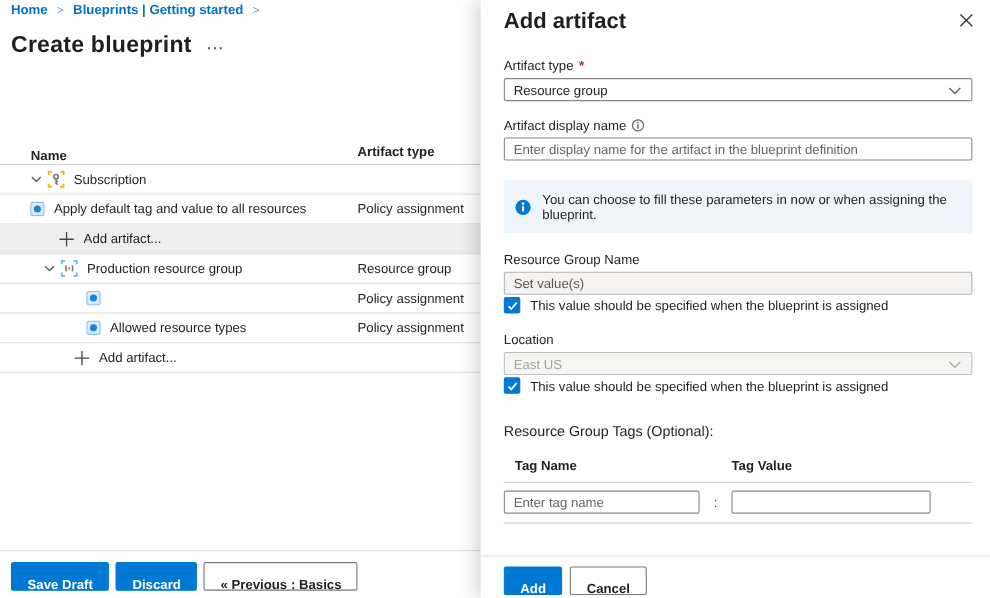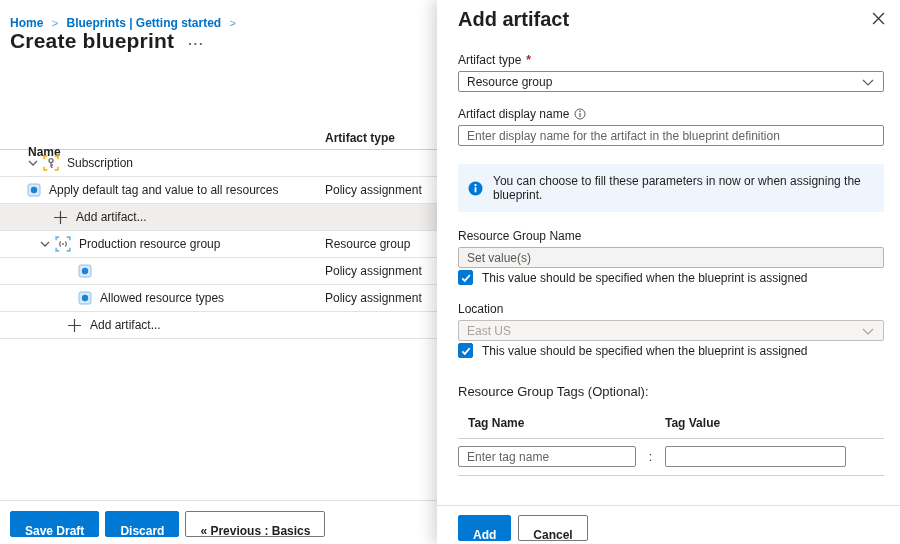--- a/index.html
+++ b/index.html
@@ -1,34 +1,34 @@
 <!DOCTYPE html>
 <html><head>
 <meta charset="utf-8">
 <style>
   * { margin:0; padding:0; box-sizing:border-box; }
   html,body { width:900px; height:544px; overflow:hidden; background:#fff;
     font-family:"Liberation Sans", sans-serif; color:#201f1e; }
 
   
   .main { position:absolute; left:0; top:0; width:437px; height:544px; background:#fff; }
-  .breadcrumb { position:absolute; left:10px; top:16px; font-size:12px; white-space:nowrap; }
+  .breadcrumb { position:absolute; left:10px; top:2px; font-size:12px; white-space:nowrap; }
   .breadcrumb a { color:#0072c9; text-decoration:none; font-weight:600; cursor:pointer; }
   .breadcrumb .sep { color:#6a9fc0; margin:0 5px; font-size:11px; }
   .page-title-row { position:absolute; left:10px; top:29px; display:flex; align-items:center; gap:14px; }
   .page-title { font-size:21px; font-weight:700; letter-spacing:.2px; }
   .more-btn { color:#605e5c; font-size:13px; font-weight:700; letter-spacing:1px; cursor:pointer; padding-top:4px; }
 
   .tabs { position:absolute; left:10px; top:82px; display:flex; gap:24px; font-size:13px; }
   .tab { padding-bottom:7px; cursor:pointer; color:#201f1e; }
   .tab.active { font-weight:700; border-bottom:2px solid #0078d4; }
 
   .grid { position:absolute; left:0; top:131px; width:437px; font-size:12px; }
   .grid-header { position:relative; height:19px; border-bottom:1px solid #d2d0ce; }
-  .grid-header .col-name { position:absolute; left:28px; top:14px; font-weight:700; }
+  .grid-header .col-name { position:absolute; left:28px; top:3px; font-weight:700; }
   .grid-header .col-type { position:absolute; left:325px; top:0; font-weight:700; }
   .row { position:relative; display:flex; align-items:center; height:27px;
          border-bottom:1px solid #e4e2e0; }
   .row.highlight { background:#efeeed; }
   .row .type { position:absolute; left:325px; color:#201f1e; }
   .row .label { margin-left:8px; }
   .tree-chevron { display:inline-flex; margin-right:5px; cursor:pointer; }
   .r-icon { display:inline-flex; flex:none; }
   .pl-28{padding-left:28px}.pl-40{padding-left:40px}.pl-53{padding-left:53px}
   .pl-65{padding-left:27px}.pl-67{padding-left:67px}.pl-78{padding-left:78px}

